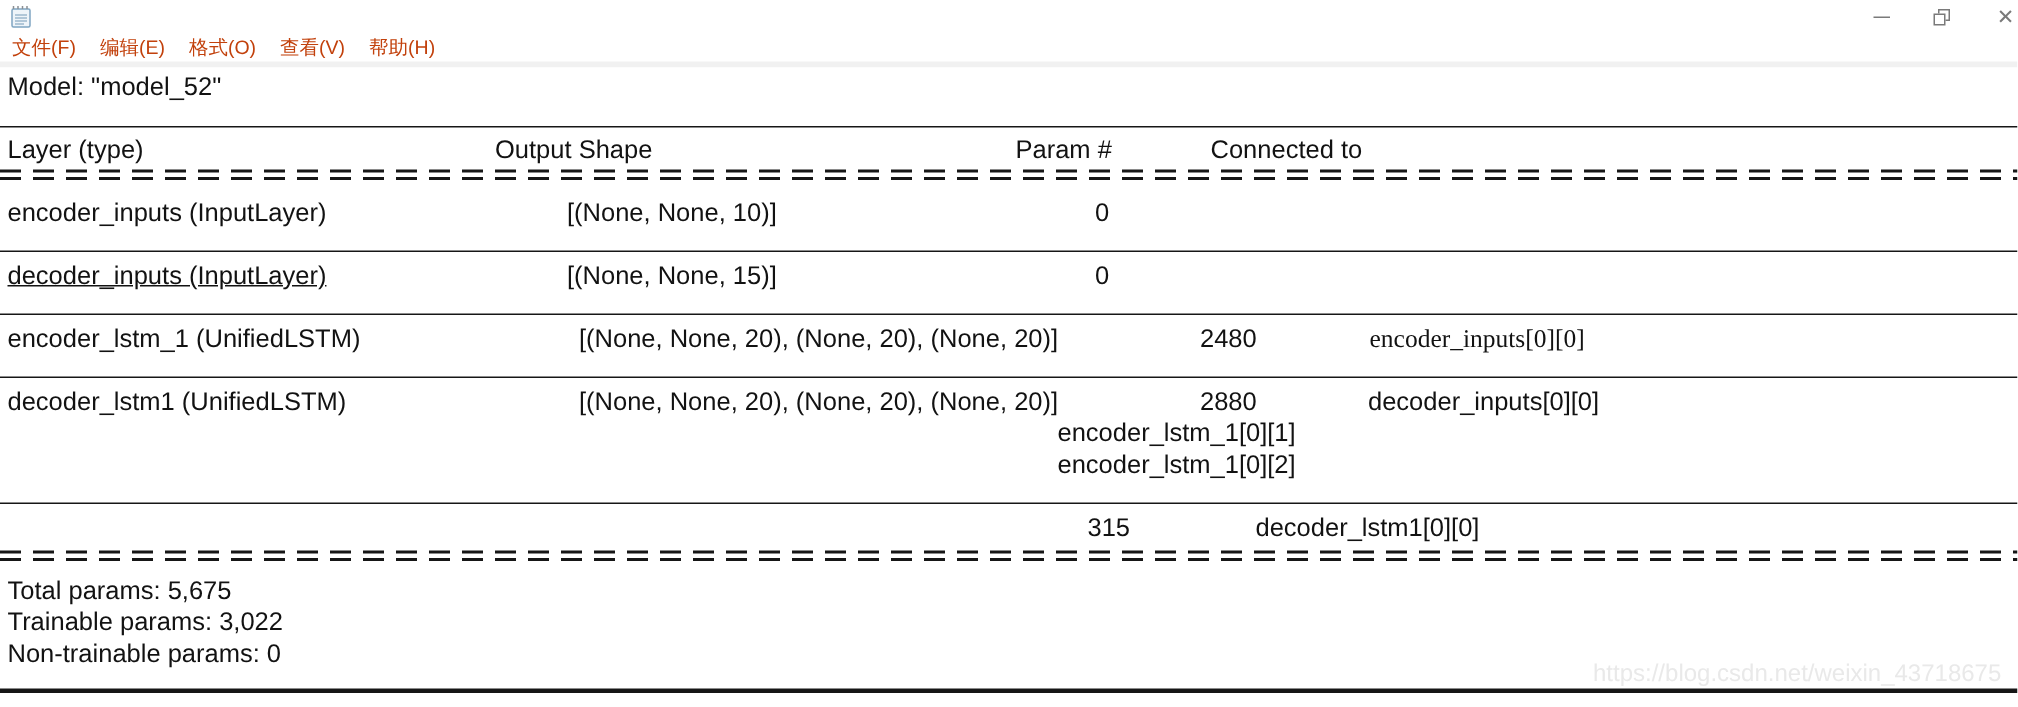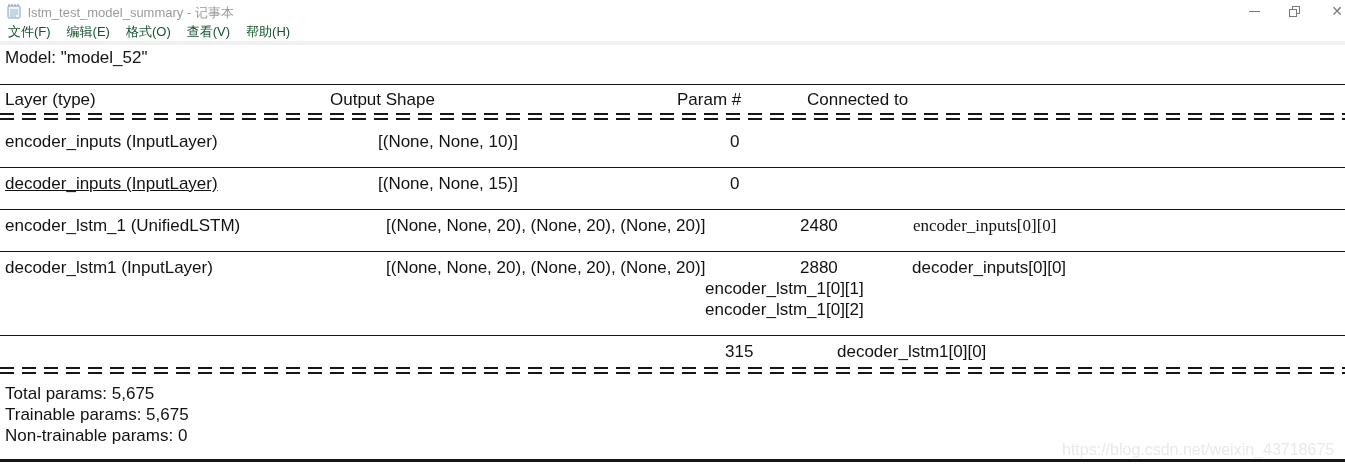--- a/index.html
+++ b/index.html
@@ -32,21 +32,21 @@
   .btn-close { left: 1321px; font-size: 14px; }
   .min-glyph { display: block; width: 11px; height: 0; border-top: 1px solid #7a7a7a; }
   .restore-box { position: relative; display: block; width: 11px; height: 11px; }
   .restore-back { position: absolute; right: 0; top: 0; width: 8px; height: 8px; border: 1px solid #7a7a7a; }
   .restore-front { position: absolute; left: 0; bottom: 0; width: 8px; height: 8px; border: 1px solid #7a7a7a; background: #fff; }
 
   
   .menubar {
     position: absolute; left: 0; top: 22px; width: 1345px; height: 19px;
     display: flex; align-items: center;
-    font-size: 13px; color: #14532d;
+    font-size: 13px; color: #c2410c;
   }
   .menu-item { padding: 1px 8px; white-space: nowrap; cursor: default; }
   .menu-sep { position: absolute; left: 0; top: 41px; width: 1345px; height: 4px; background: #f1f1f1; }
 
   
   .editor {
     position: absolute; left: 0; top: 45px; width: 1345px; height: 426px;
     background: #ffffff; cursor: text;
   }
   .tl {
@@ -86,21 +86,20 @@
       <line x1="4" y1="7" x2="12" y2="7" stroke="#9db8cc" stroke-width="1"></line>
       <line x1="4" y1="9" x2="12" y2="9" stroke="#9db8cc" stroke-width="1"></line>
       <line x1="4" y1="11" x2="12" y2="11" stroke="#9db8cc" stroke-width="1"></line>
       <line x1="4" y1="13" x2="10" y2="13" stroke="#9db8cc" stroke-width="1"></line>
       <line x1="3" y1="3" x2="3" y2="1" stroke="#8a8f94" stroke-width="1"></line>
       <line x1="6" y1="3" x2="6" y2="1" stroke="#8a8f94" stroke-width="1"></line>
       <line x1="9" y1="3" x2="9" y2="1" stroke="#8a8f94" stroke-width="1"></line>
       <line x1="12" y1="3" x2="12" y2="1" stroke="#8a8f94" stroke-width="1"></line>
     </svg>
   </span>
-  <span class="title-text">lstm_test_model_summary - 记事本</span>
 
   <div class="win-btn btn-min">
     <span class="min-glyph"></span>
   </div>
   <div class="win-btn btn-restore">
     <span class="restore-box">
       <span class="restore-back"></span>
       <span class="restore-front"></span>
     </span>
   </div>
@@ -143,34 +142,34 @@
 
   <div class="sep-solid" style="top:164px;"></div>
 
   <span class="tl" style="left:5px;   top:170px;">encoder_lstm_1 (UnifiedLSTM)</span>
   <span class="tl" style="left:386px; top:170px;">[(None, None, 20), (None, 20), (None, 20)]</span>
   <span class="tl" style="left:800px; top:170px;">2480</span>
   <span class="tl" style="left:913px; top:170px;font-family:Liberation Serif, serif;">encoder_inputs[0][0]</span>
 
   <div class="sep-solid" style="top:206px;"></div>
 
-  <span class="tl" style="left:5px;   top:212px;">decoder_lstm1 (InputLayer)</span>
+  <span class="tl" style="left:5px;   top:212px;">decoder_lstm1 (UnifiedLSTM)</span>
   <span class="tl" style="left:386px; top:212px;">[(None, None, 20), (None, 20), (None, 20)]</span>
   <span class="tl" style="left:800px; top:212px;">2880</span>
   <span class="tl" style="left:912px; top:212px;">decoder_inputs[0][0]</span>
   <span class="tl" style="left:705px; top:233px;">encoder_lstm_1[0][1]</span>
   <span class="tl" style="left:705px; top:254px;">encoder_lstm_1[0][2]</span>
 
   <div class="sep-solid" style="top:290px;"></div>
 
   <span class="tl" style="left:725px; top:296px;">315</span>
   <span class="tl" style="left:837px; top:296px;">decoder_lstm1[0][0]</span>
 
   <div class="sep-eq" style="top:322px;"></div>
 
   <span class="tl" style="left:5px; top:338px;">Total params: 5,675</span>
-  <span class="tl" style="left:5px; top:359px;">Trainable params: 5,675</span>
+  <span class="tl" style="left:5px; top:359px;">Trainable params: 3,022</span>
   <span class="tl" style="left:5px; top:380px;">Non-trainable params: 0</span>
 
   <span class="watermark">https://blog.csdn.net/weixin_43718675</span>
 
   <div class="sep-bottom" style="top:414px;"></div>
 </div>
 
 </body></html>

